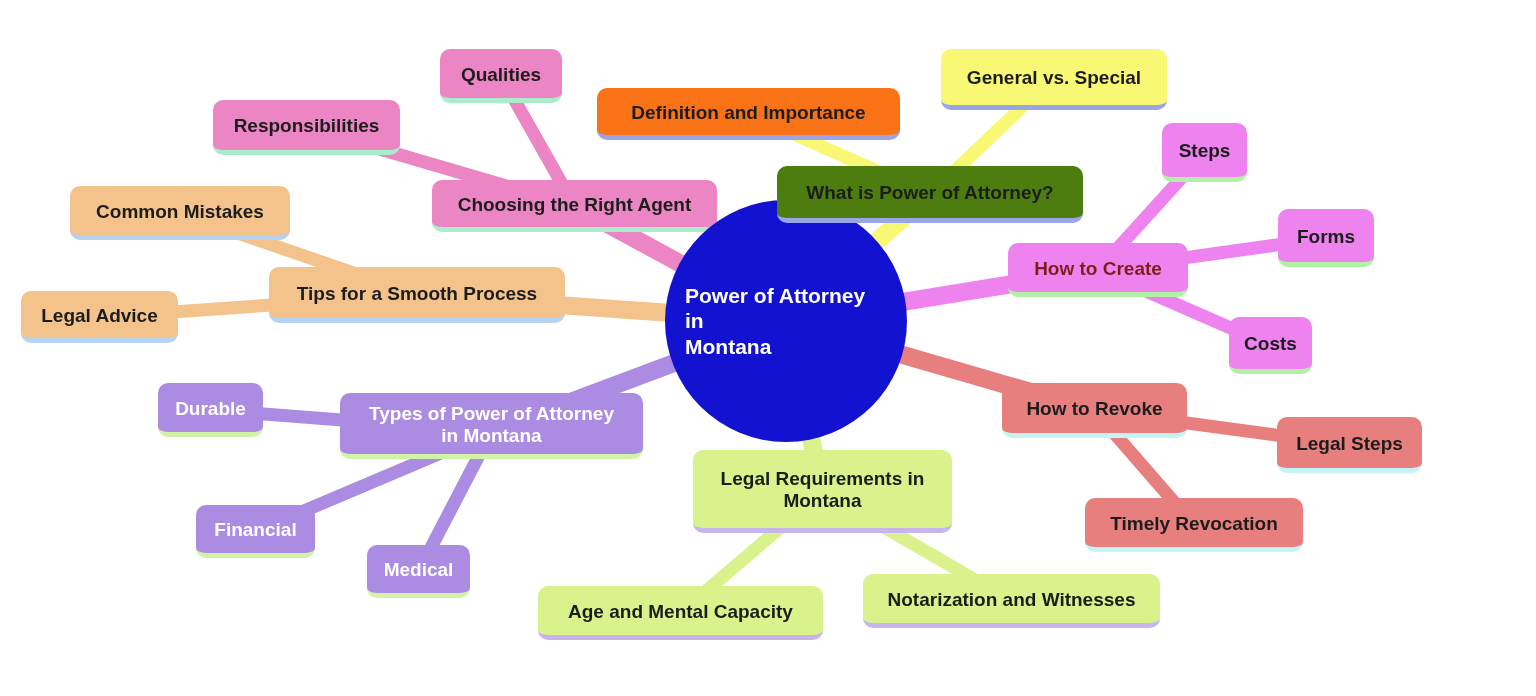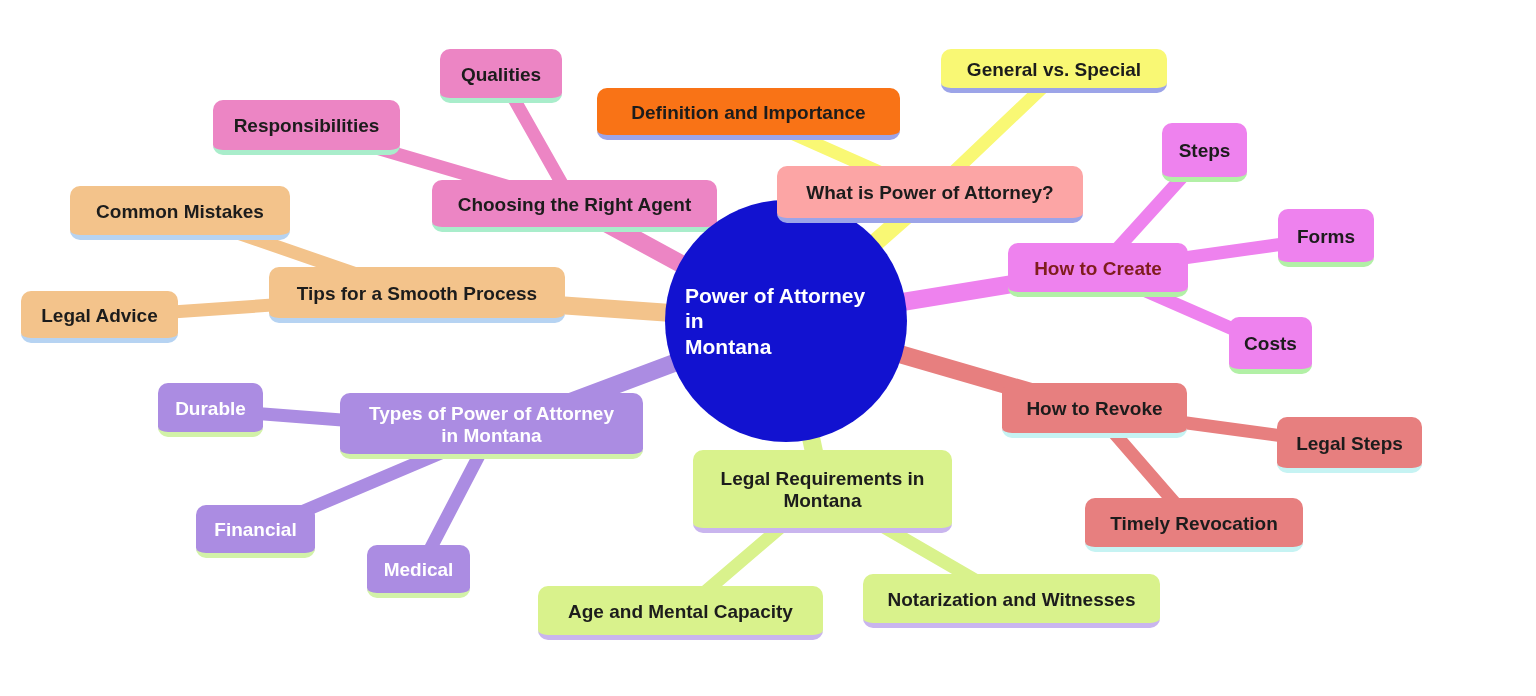--- a/index.html
+++ b/index.html
@@ -67,23 +67,23 @@
       <line x1="491.5" y1="431.5" x2="418.5" y2="571.5" stroke="#AB8CE2" stroke-width="13" stroke-linecap="round" data-name="mindmap-edge-types-of-power-of-attorney-in-montana--medical"></line>
       <line x1="786" y1="321" x2="417" y2="295" stroke="#F3C38B" stroke-width="18" stroke-linecap="round" data-name="mindmap-edge-root--tips-for-a-smooth-process"></line>
       <line x1="417" y1="295" x2="180" y2="213" stroke="#F3C38B" stroke-width="13" stroke-linecap="round" data-name="mindmap-edge-tips-for-a-smooth-process--common-mistakes"></line>
       <line x1="417" y1="295" x2="99.5" y2="317" stroke="#F3C38B" stroke-width="13" stroke-linecap="round" data-name="mindmap-edge-tips-for-a-smooth-process--legal-advice"></line>
     </svg>
     <div class="mm-root" data-name="mindmap-root-node" style="left: 665px; top: 200px; height: 242px; width: 242px; background: rgb(18, 18, 208); color: rgb(255, 255, 255);"><span data-name="mindmap-root-label">Power of Attorney in
 Montana</span></div>
     <div class="mm-node" data-name="mindmap-node-choosing-the-right-agent" style="left: 432px; top: 180px; width: 285px; height: 52px; background: rgb(236, 133, 196); color: rgb(28, 28, 28); border-bottom: 5px solid rgb(169, 237, 203);"><span data-name="mindmap-node-label">Choosing the Right Agent</span></div>
     <div class="mm-node" data-name="mindmap-node-qualities" style="left: 440px; top: 49px; width: 122px; height: 54px; background: rgb(236, 133, 196); color: rgb(28, 28, 28); border-bottom: 5px solid rgb(169, 237, 203);"><span data-name="mindmap-node-label">Qualities</span></div>
     <div class="mm-node" data-name="mindmap-node-responsibilities" style="left: 213px; top: 100px; width: 187px; height: 55px; background: rgb(236, 133, 196); color: rgb(28, 28, 28); border-bottom: 5px solid rgb(169, 237, 203);"><span data-name="mindmap-node-label">Responsibilities</span></div>
-    <div class="mm-node" data-name="mindmap-node-what-is-power-of-attorney" style="left: 777px; top: 166px; width: 306px; height: 57px; background: #fca5a5; color: rgb(28, 28, 28); border-bottom: 5px solid rgb(156, 164, 232);"><span data-name="mindmap-node-label">What is Power of Attorney?</span></div>
+    <div class="mm-node" data-name="mindmap-node-what-is-power-of-attorney" style="left: 777px; top: 166px; width: 306px; height: 57px; background: #4d7c0f; color: rgb(28, 28, 28); border-bottom: 5px solid rgb(156, 164, 232);"><span data-name="mindmap-node-label">What is Power of Attorney?</span></div>
     <div class="mm-node" data-name="mindmap-node-definition-and-importance" style="left: 597px; top: 88px; width: 303px; height: 52px; background: #f97316; color: rgb(28, 28, 28); border-bottom: 5px solid rgb(156, 164, 232); text-align: right;"><span data-name="mindmap-node-label">Definition and Importance</span></div>
-    <div class="mm-node" data-name="mindmap-node-general-vs-special" style="left: 941px; top: 49px; width: 226px; height: 44px; background: rgb(249, 248, 116); color: rgb(28, 28, 28); border-bottom: 5px solid rgb(156, 164, 232);"><span data-name="mindmap-node-label">General vs. Special</span></div>
+    <div class="mm-node" data-name="mindmap-node-general-vs-special" style="left: 941px; top: 49px; width: 226px; height: 61px; background: rgb(249, 248, 116); color: rgb(28, 28, 28); border-bottom: 5px solid rgb(156, 164, 232);"><span data-name="mindmap-node-label">General vs. Special</span></div>
     <div class="mm-node" data-name="mindmap-node-how-to-create" style="left: 1008px; top: 243px; width: 180px; height: 54px; background: rgb(238, 130, 238); color: #7f1d1d; border-bottom: 5px solid rgb(178, 240, 166);"><span data-name="mindmap-node-label">How to Create</span></div>
     <div class="mm-node" data-name="mindmap-node-steps" style="left: 1162px; top: 123px; width: 85px; height: 59px; background: rgb(238, 130, 238); color: rgb(28, 28, 28); border-bottom: 5px solid rgb(178, 240, 166);"><span data-name="mindmap-node-label">Steps</span></div>
     <div class="mm-node" data-name="mindmap-node-forms" style="left: 1278px; top: 209px; width: 96px; height: 58px; background: rgb(238, 130, 238); color: rgb(28, 28, 28); border-bottom: 5px solid rgb(178, 240, 166);"><span data-name="mindmap-node-label">Forms</span></div>
     <div class="mm-node" data-name="mindmap-node-costs" style="left: 1229px; top: 317px; width: 83px; height: 57px; background: rgb(238, 130, 238); color: rgb(28, 28, 28); border-bottom: 5px solid rgb(178, 240, 166);"><span data-name="mindmap-node-label">Costs</span></div>
     <div class="mm-node" data-name="mindmap-node-how-to-revoke" style="left: 1002px; top: 383px; width: 185px; height: 55px; background: rgb(231, 127, 127); color: rgb(28, 28, 28); border-bottom: 5px solid rgb(198, 243, 243);"><span data-name="mindmap-node-label">How to Revoke</span></div>
     <div class="mm-node" data-name="mindmap-node-legal-steps" style="left: 1277px; top: 417px; width: 145px; height: 56px; background: rgb(231, 127, 127); color: rgb(28, 28, 28); border-bottom: 5px solid rgb(198, 243, 243);"><span data-name="mindmap-node-label">Legal Steps</span></div>
     <div class="mm-node" data-name="mindmap-node-timely-revocation" style="left: 1085px; top: 498px; width: 218px; height: 54px; background: rgb(231, 127, 127); color: rgb(28, 28, 28); border-bottom: 5px solid rgb(198, 243, 243);"><span data-name="mindmap-node-label">Timely Revocation</span></div>
     <div class="mm-node" data-name="mindmap-node-legal-requirements-in-montana" style="left: 693px; top: 450px; width: 259px; height: 83px; background: rgb(217, 242, 140); color: rgb(28, 28, 28); border-bottom: 5px solid rgb(201, 181, 238);"><span data-name="mindmap-node-label">Legal Requirements in
 Montana</span></div>
     <div class="mm-node" data-name="mindmap-node-age-and-mental-capacity" style="left: 538px; top: 586px; width: 285px; height: 54px; background: rgb(217, 242, 140); color: rgb(28, 28, 28); border-bottom: 5px solid rgb(201, 181, 238); justify-content: center;"><span data-name="mindmap-node-label">Age and Mental Capacity</span></div>

